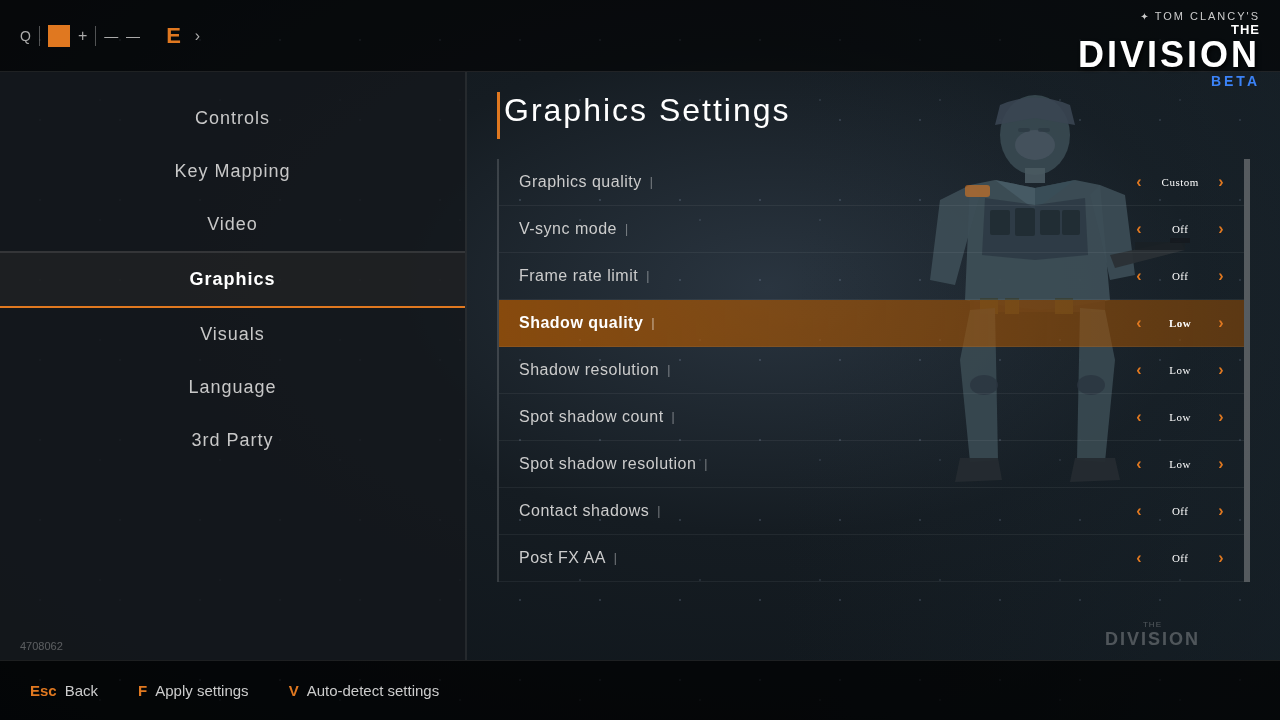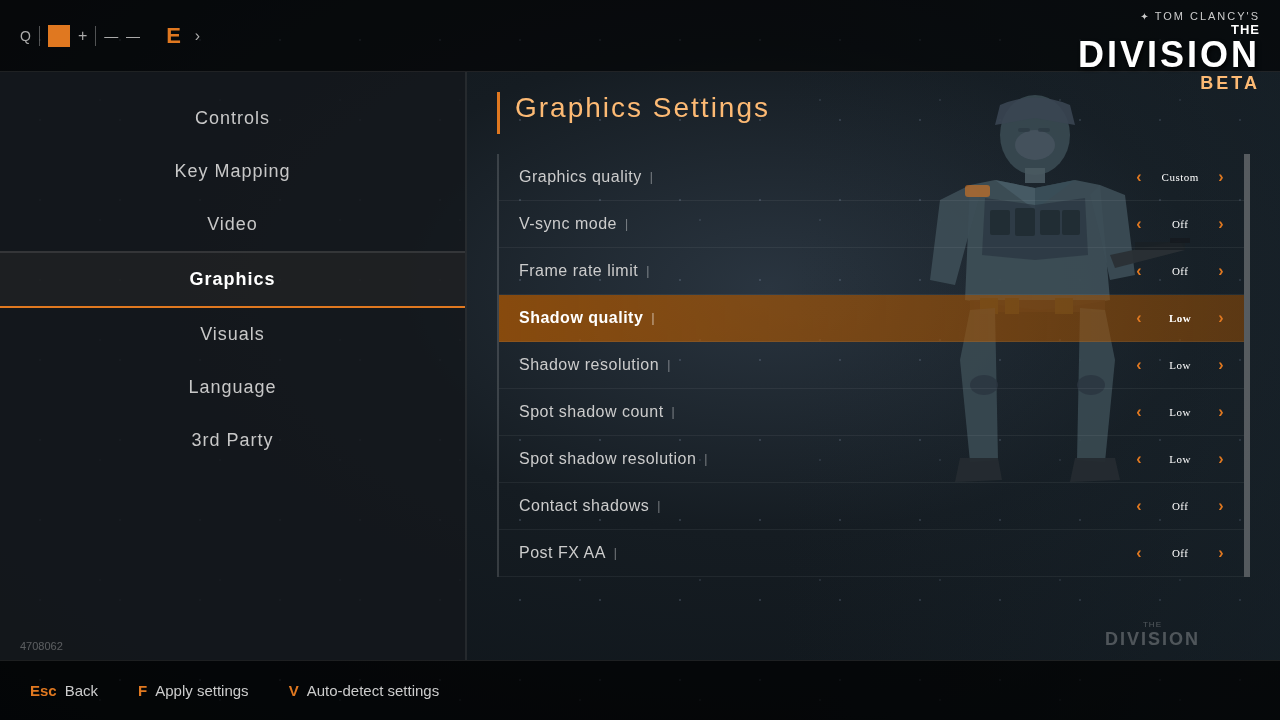--- a/index.html
+++ b/index.html
@@ -141,22 +141,22 @@
     .logo-division {
       color: #fff;
       font-size: 36px;
       font-weight: 900;
       letter-spacing: 3px;
       line-height: 1;
       text-shadow: 2px 2px 4px rgba(0,0,0,0.8);
     }
 
     .logo-beta {
-      color: #fdba74;
-      font-size: 18px;
+      color: #3b82f6;
+      font-size: 14px;
       font-weight: bold;
       letter-spacing: 3px;
       text-align: right;
     }
 
     
     .main-content {
       position: absolute;
       top: 72px;
       left: 0;
@@ -194,28 +194,28 @@
     }
 
     
     .settings-panel {
       flex: 1;
       padding: 20px 30px;
       overflow: hidden;
     }
 
     .settings-title {
-      color: #fdba74;
-      font-size: 28px;
+      color: #ffffff;
+      font-size: 32px;
       font-weight: 300;
       letter-spacing: 2px;
       margin-bottom: 20px;
       padding-bottom: 10px;
       border-left: 3px solid #e07820;
-      padding-left: 15px;
+      padding-left: 4px;
     }
 
     
     .settings-scroll {
       border-left: 2px solid rgba(255,255,255,0.15);
       border-right: 6px solid rgba(180,180,180,0.4);
       max-height: 460px;
       overflow: hidden;
       position: relative;
     }

